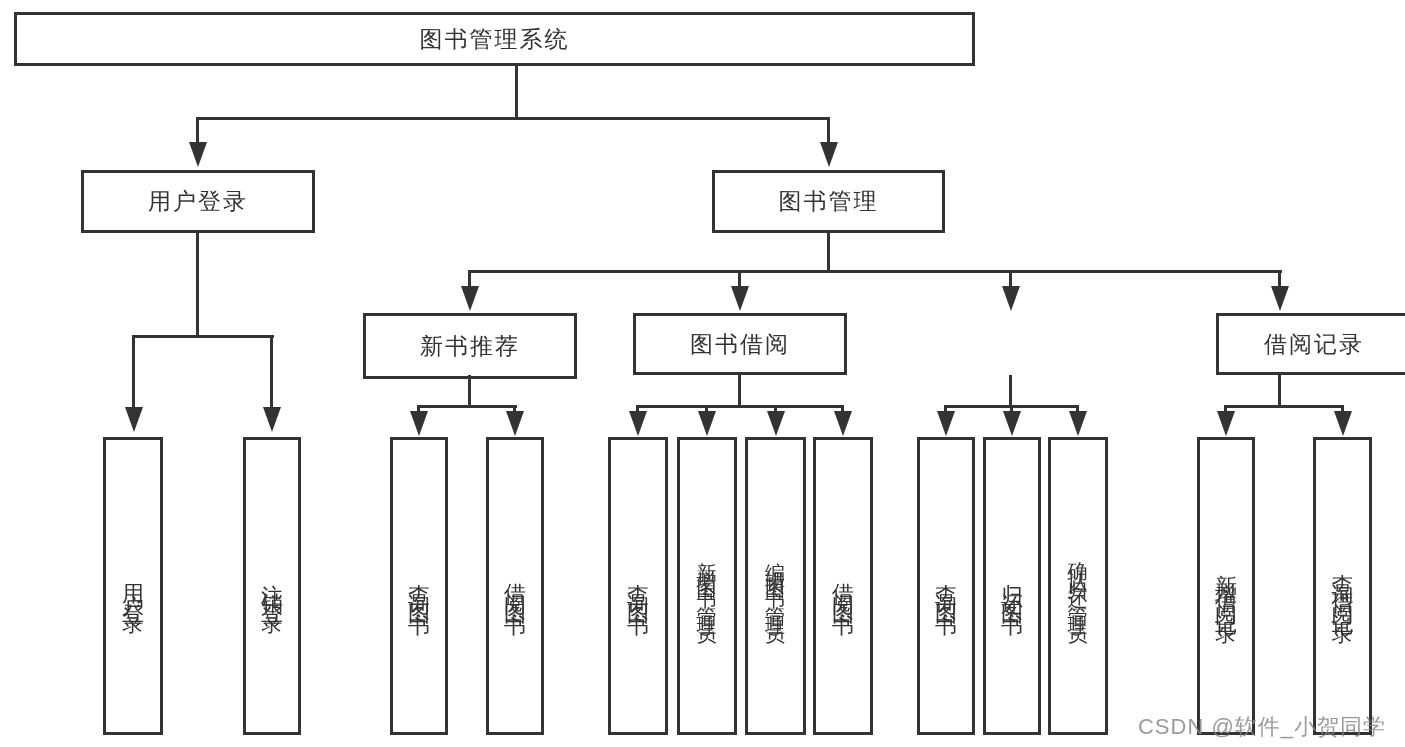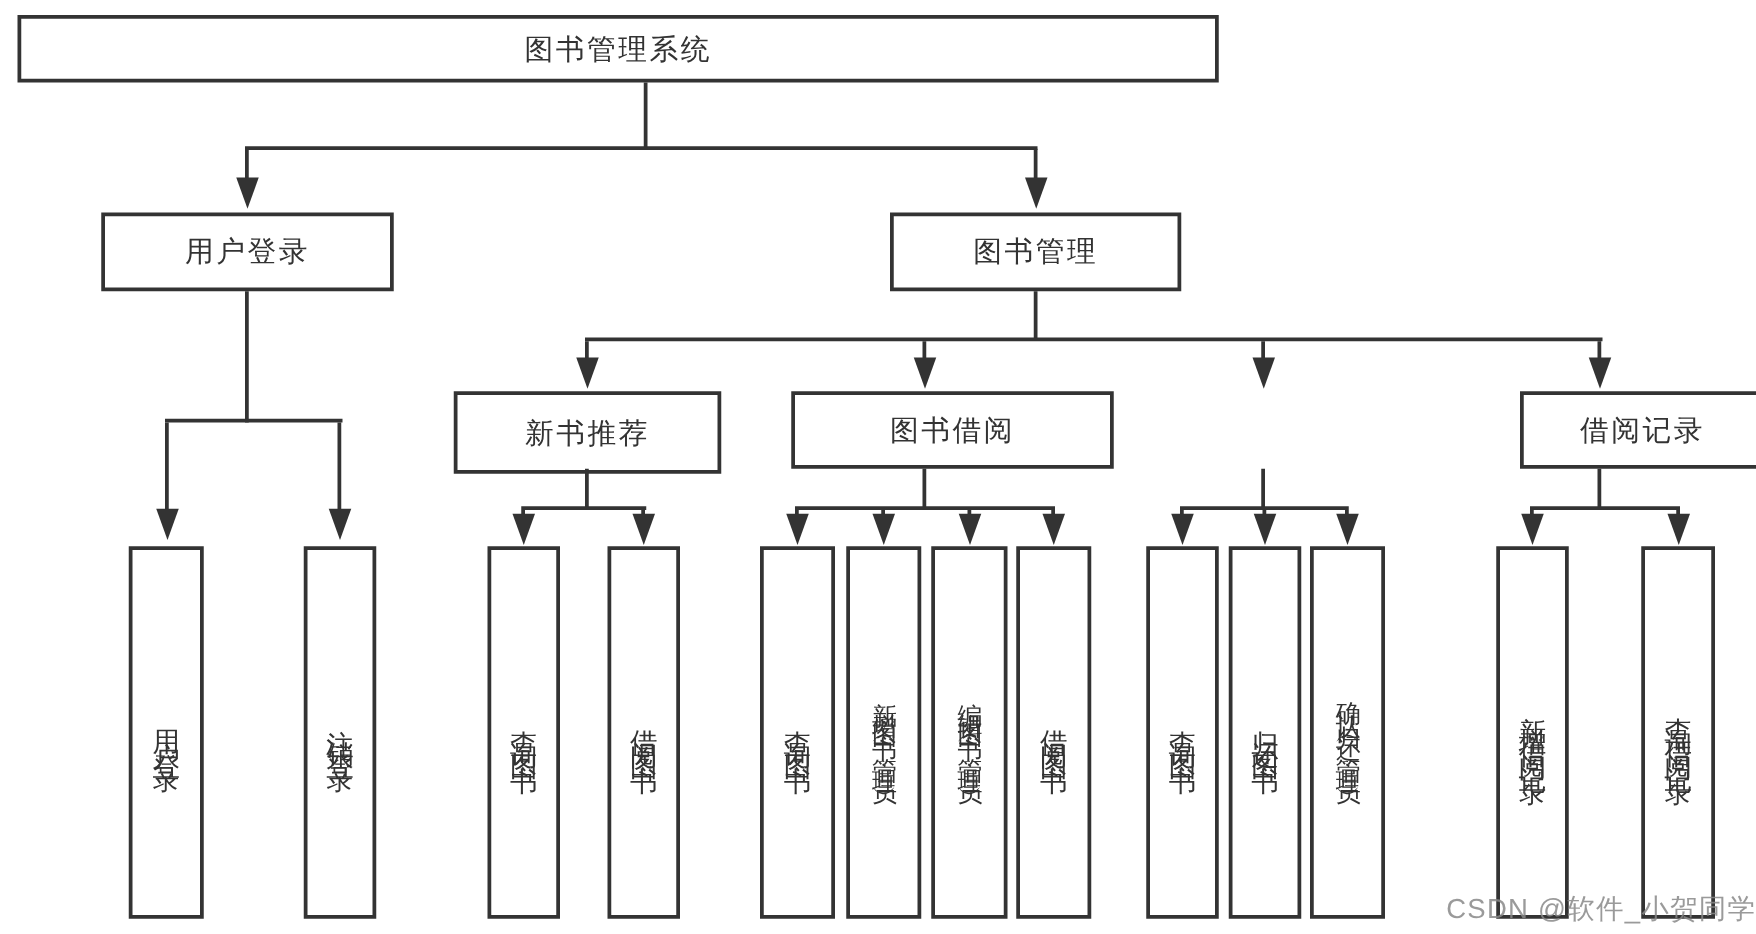--- a/index.html
+++ b/index.html
@@ -52,21 +52,21 @@
     top:100%;
     margin-top:-1px;
     transform:translateX(-50%);
     width:0; height:0;
     border-left:9px solid transparent;
     border-right:9px solid transparent;
     border-top:25px solid #333333;
   }
   .watermark {
     position:absolute;
-    right:0;
+    right:19px;
     bottom:5px;
     font-size:22px;
     color:rgba(136,136,136,0.85);
     letter-spacing:1px;
     z-index:5;
     white-space:nowrap;
   }
 </style>
 </head>
 <body>
@@ -80,21 +80,21 @@
   <div class="box h" style="left:81px;top:170px;width:234px;height:63px">
     <span>用户登录</span>
   </div>
   <div class="box h" style="left:712px;top:170px;width:233px;height:63px">
     <span>图书管理</span>
   </div>
 
   <div class="box h" style="left:363px;top:313px;width:214px;height:66px">
     <span>新书推荐</span>
   </div>
-  <div class="box h" style="left:633px;top:313px;width:258px;height:62px">
+  <div class="box h" style="left:633px;top:313px;width:214px;height:62px">
     <span>图书借阅</span>
   </div>
   <div class="box h" style="left:1216px;top:313px;width:196px;height:62px">
     <span>借阅记录</span>
   </div>
 
   <div class="box v" style="left:103px;top:437px;width:60px;height:298px">
     <span>用户登录</span>
   </div>
   <div class="box v" style="left:243px;top:437px;width:58px;height:298px">

